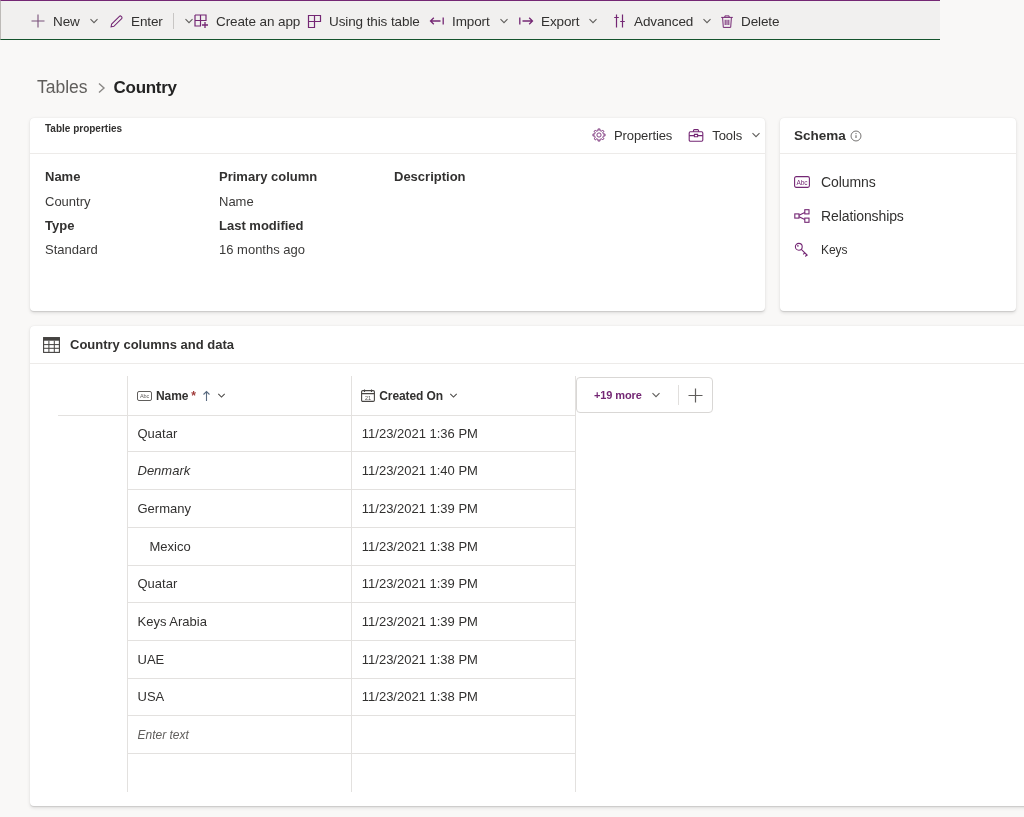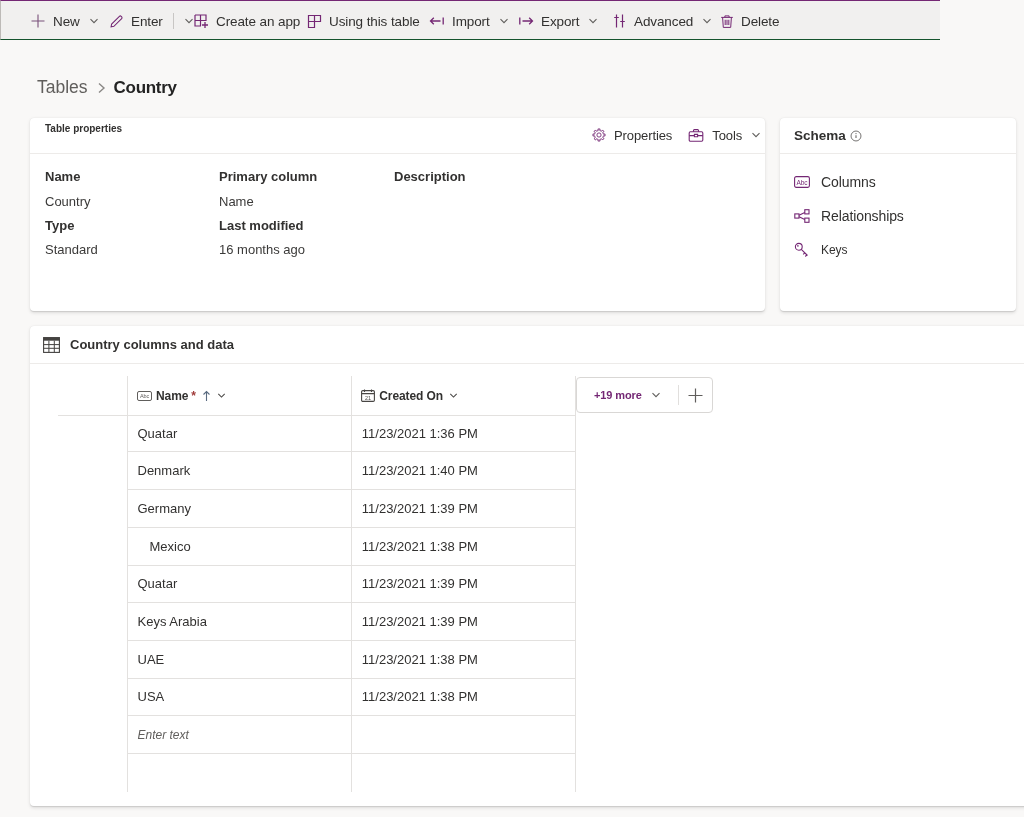--- a/index.html
+++ b/index.html
@@ -228,21 +228,21 @@
       <svg style="position:absolute;left:110px;top:9px;" width="17" height="17" viewBox="0 0 17 17">
         <path d="M8.5 1.5v14M1.5 8.5h14" stroke="#605e5c" stroke-width="1.2" fill="none"></path>
       </svg>
     </div>
     <div style="position:absolute;left:96.5px;top:88.8px;width:448.3px;">
       <div style="height:37.7px;border-bottom:1px solid #e3e1df;position:relative;display:flex;align-items:center;font-size:13px;color:#323130;">
         <span style="margin-left:11px;">Quatar</span>
         <span style="position:absolute;left:235.3px;">11/23/2021 1:36 PM</span>
       </div>
       <div style="height:37.7px;border-bottom:1px solid #e3e1df;position:relative;display:flex;align-items:center;font-size:13px;color:#323130;">
-        <span style="margin-left:11px;">Denmark</span>
+        <span style="margin-left:11px;font-style:italic;">Denmark</span>
         <span style="position:absolute;left:235.3px;">11/23/2021 1:40 PM</span>
       </div>
       <div style="height:37.7px;border-bottom:1px solid #e3e1df;position:relative;display:flex;align-items:center;font-size:13px;color:#323130;">
         <span style="margin-left:11px;">Germany</span>
         <span style="position:absolute;left:235.3px;">11/23/2021 1:39 PM</span>
       </div>
       <div style="height:37.7px;border-bottom:1px solid #e3e1df;position:relative;display:flex;align-items:center;font-size:13px;color:#323130;">
         <span style="margin-left:11px;padding-left:12px;">Mexico</span>
         <span style="position:absolute;left:235.3px;">11/23/2021 1:38 PM</span>
       </div>

